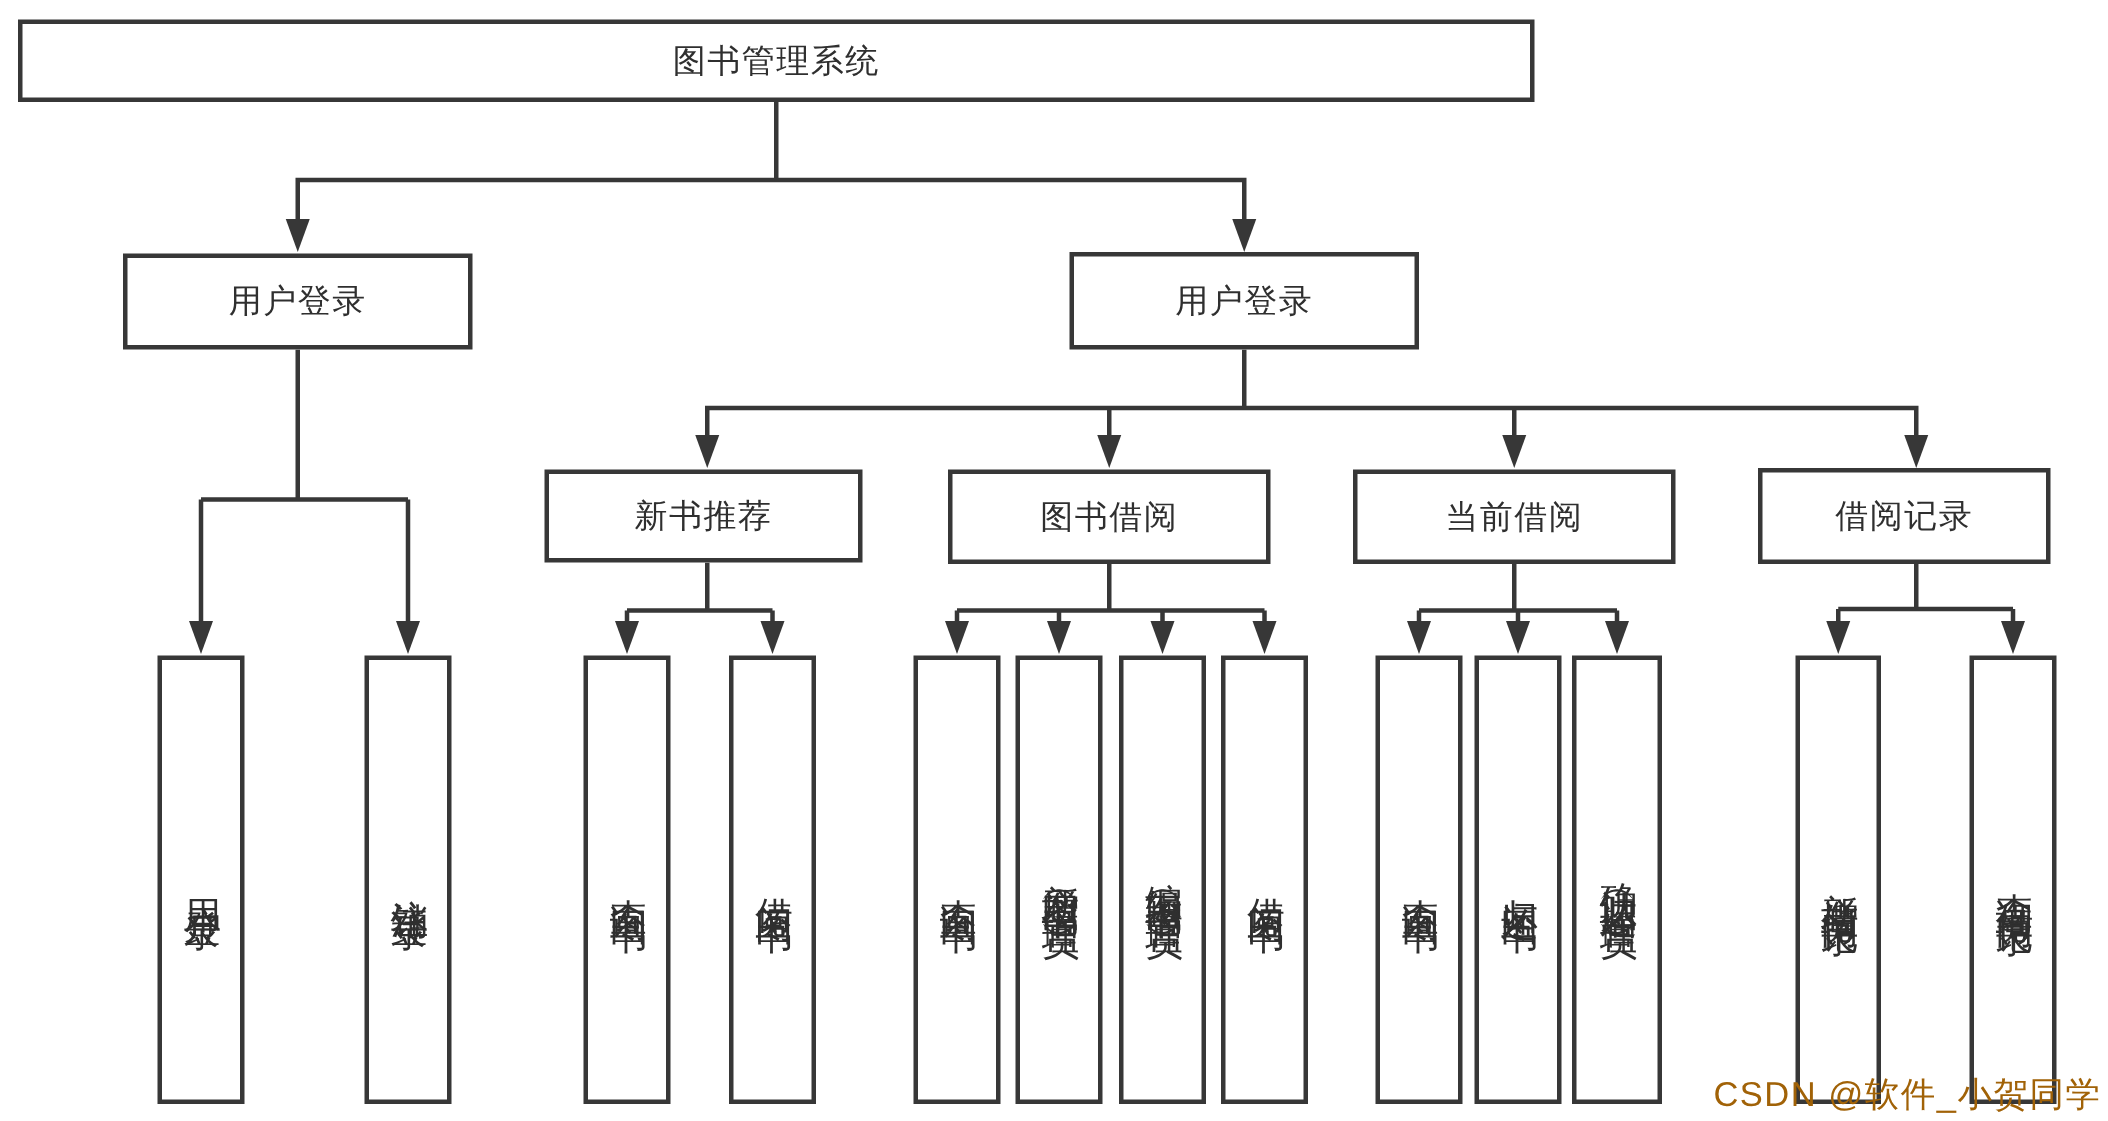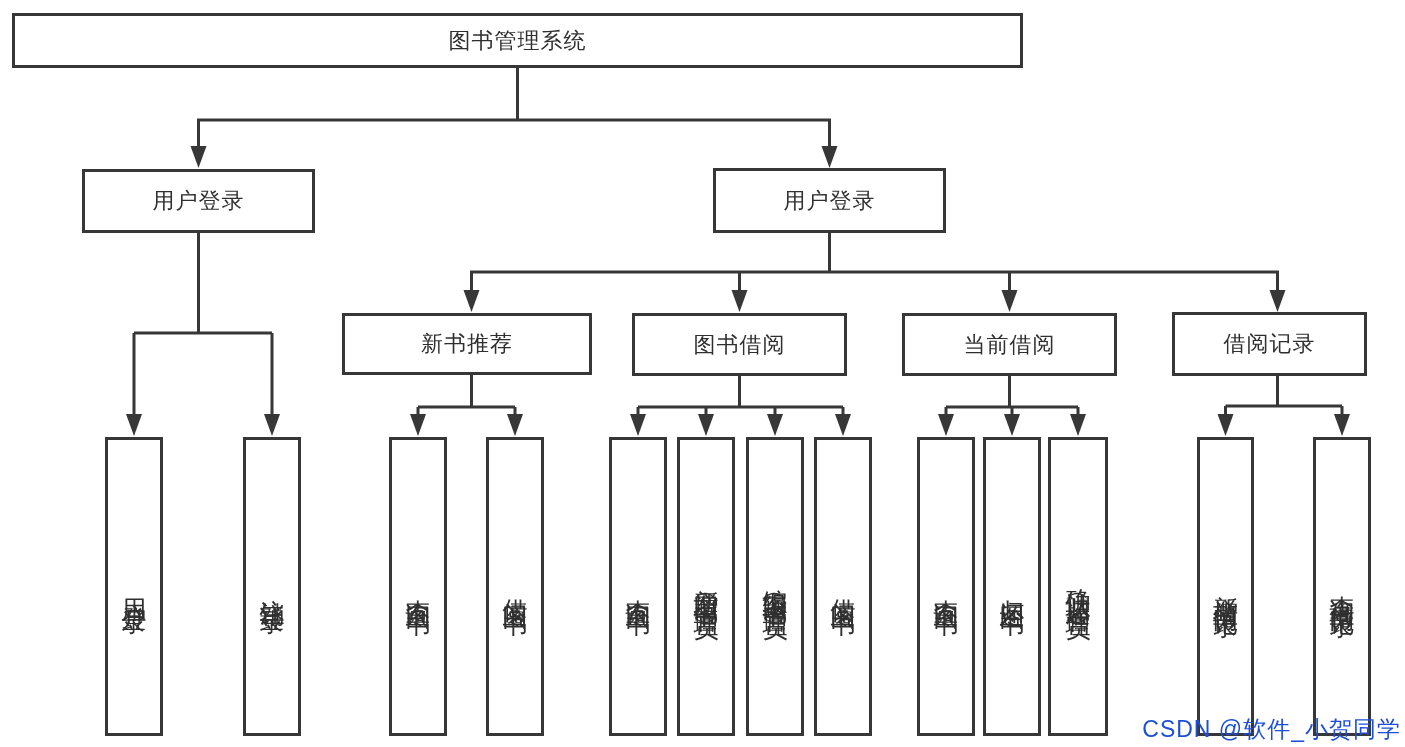--- a/index.html
+++ b/index.html
@@ -28,21 +28,21 @@
     font-size:25px;
     letter-spacing:4px;
     line-height:1;
     white-space:nowrap;
   }
   .watermark{
     position:absolute;
     top:714px;right:4px;
     font-size:23px;
     letter-spacing:1px;
-    color:#1d4ed8;
+    color:#a16207;
     z-index:5;
     white-space:nowrap;
   }
 </style>
 </head>
 <body>
 
 <div class="canvas">
 
   <svg class="connector-layer" width="1405" height="747" viewBox="0 0 1405 747" xmlns="http://www.w3.org/2000/svg">
@@ -76,21 +76,21 @@
       <polygon points="1217.5,414 1233.5,414 1225.5,436"></polygon>
       <polygon points="1334,414 1350,414 1342,436"></polygon>
     </g>
   </svg>
 
   <div class="node node-h" style="left:12px;top:13px;width:1011px;height:55px">图书管理系统</div>
 
   <div class="node node-h" style="left:82px;top:169px;width:233px;height:64px">用户登录</div>
   <div class="node node-h" style="left:713px;top:168px;width:233px;height:65px">用户登录</div>
 
-  <div class="node node-h" style="left:342px;top:313px;width:250px;height:62px">新书推荐</div>
+  <div class="node node-h" style="left:363px;top:313px;width:212px;height:62px">新书推荐</div>
   <div class="node node-h" style="left:902px;top:313px;width:215px;height:63px">当前借阅</div>
   <div class="node node-h" style="left:632px;top:313px;width:215px;height:63px">图书借阅</div>
   <div class="node node-h" style="left:1172px;top:312px;width:195px;height:64px">借阅记录</div>
 
   <div class="node node-v" style="left:105px;top:437px;width:58px;height:299px">
       <span>用户登录</span>
     </div>
   <div class="node node-v" style="left:243px;top:437px;width:58px;height:299px">
       <span>注销登录</span>
     </div>

